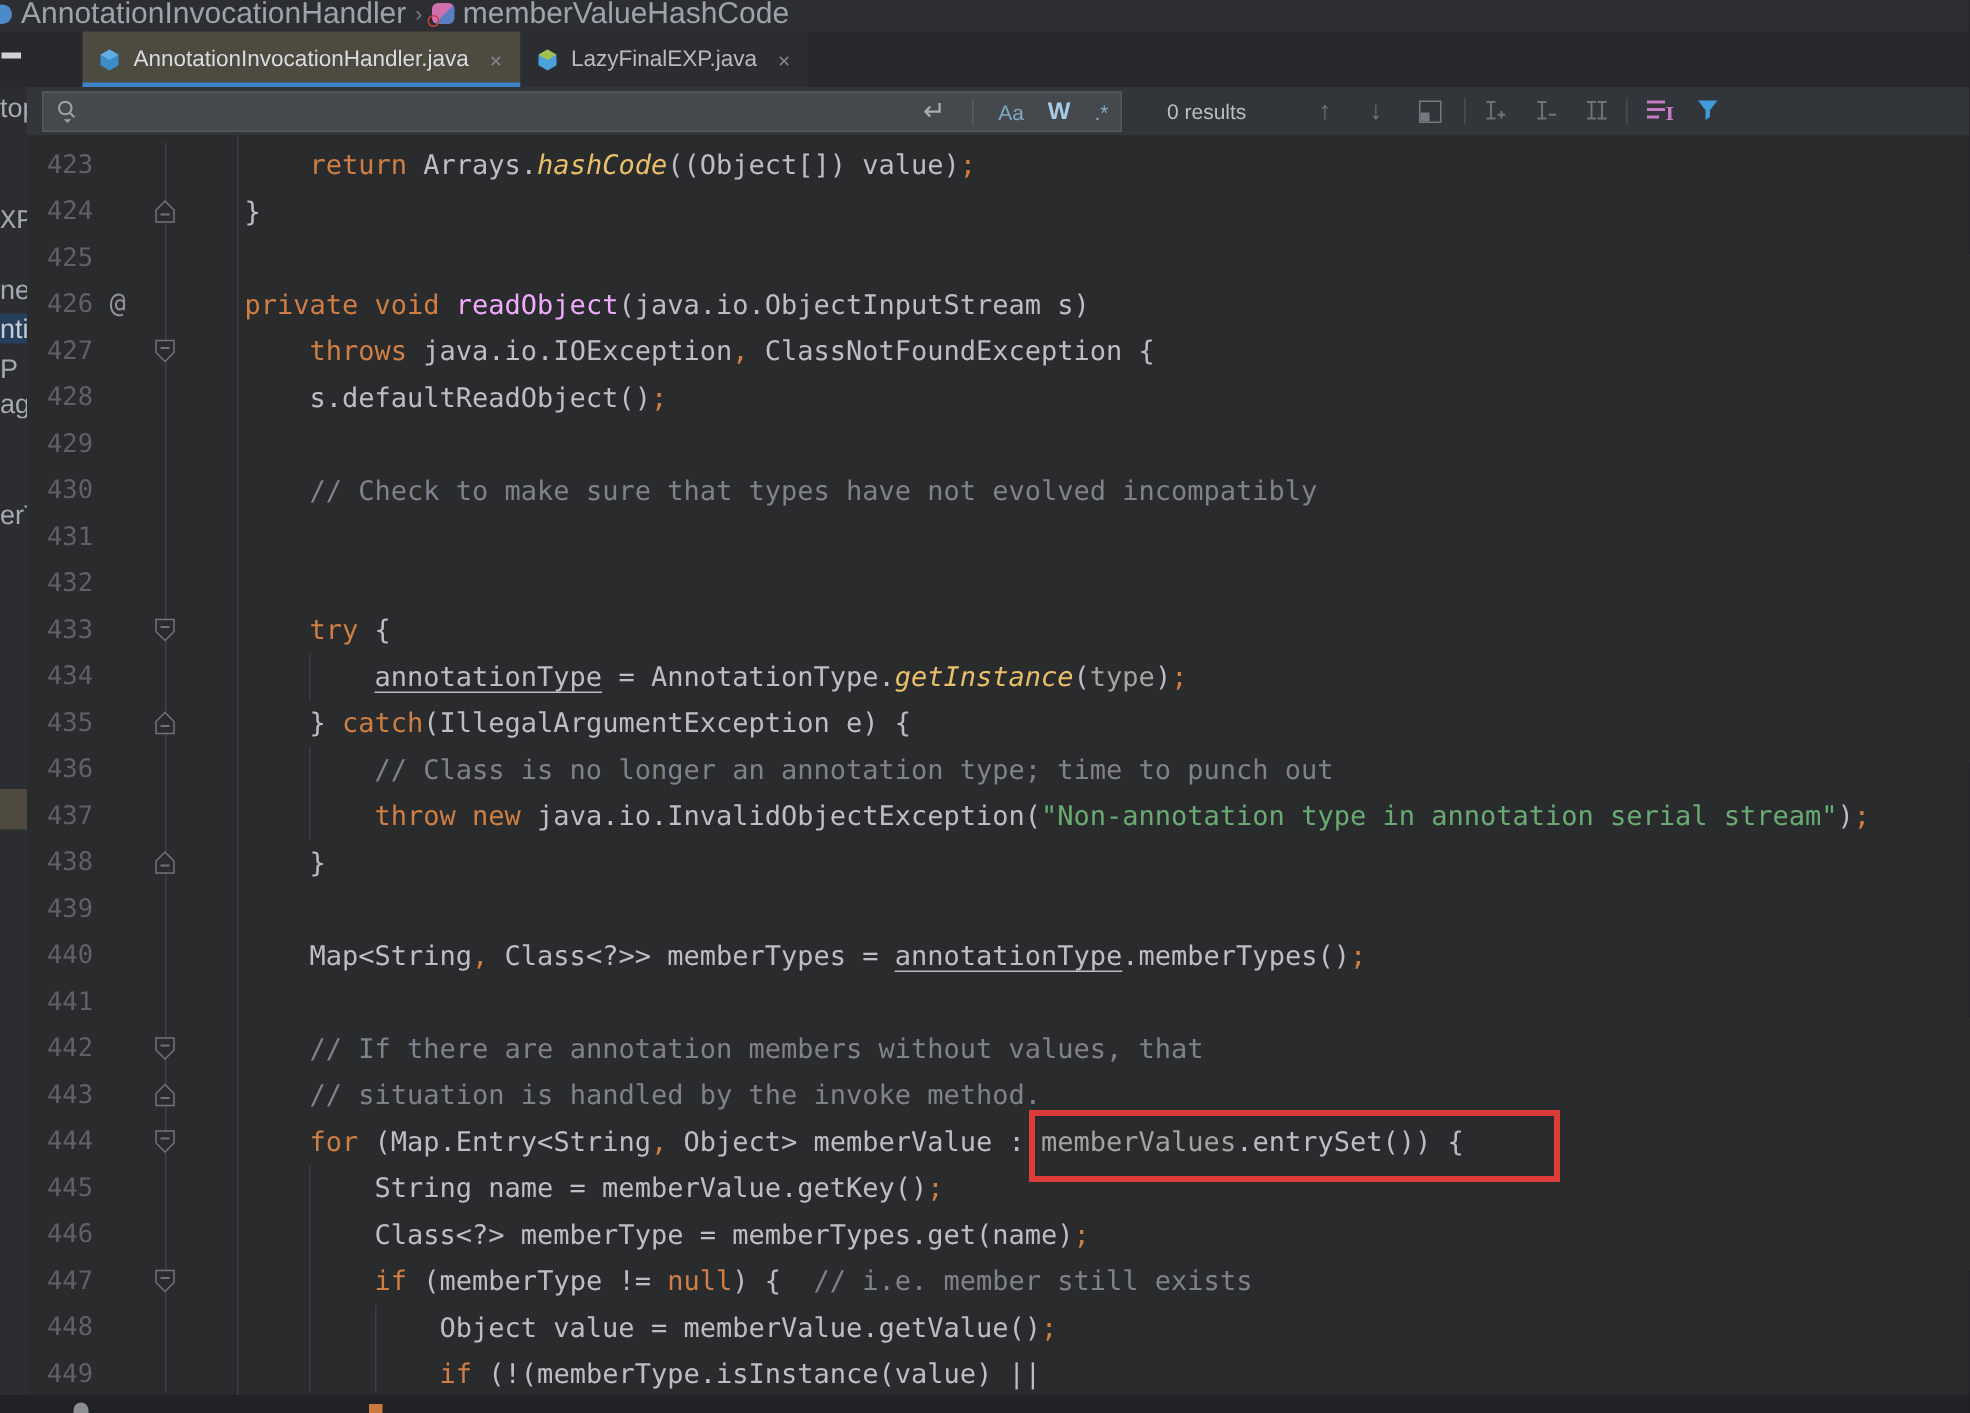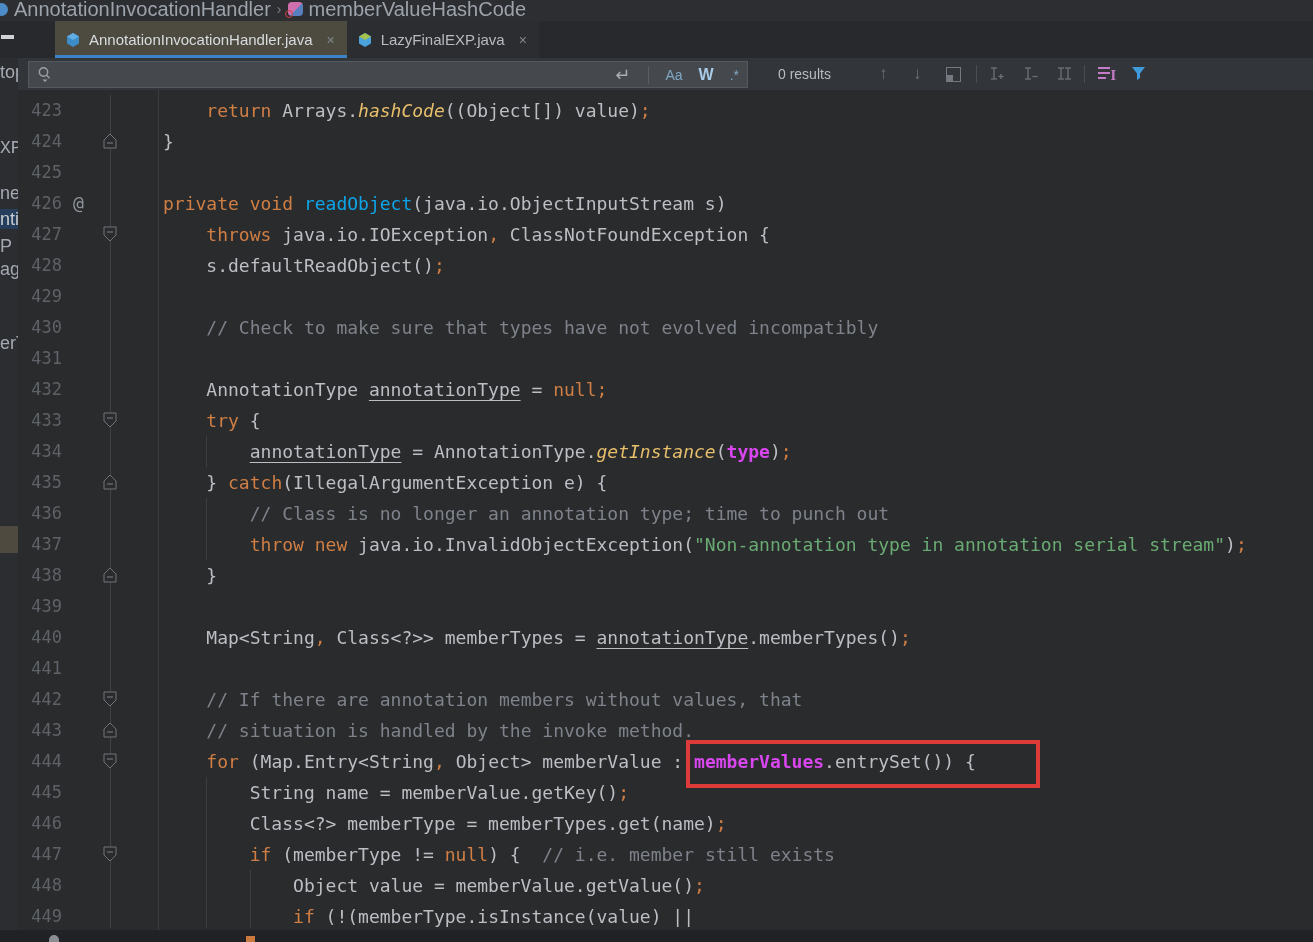--- a/index.html
+++ b/index.html
@@ -83,23 +83,23 @@
   .lnum{position:absolute;left:0;top:0;width:44px;height:31px;line-height:31px;
     text-align:right;color:#5e6267;font-size:17px;}
   .gicon{position:absolute;left:55px;top:0;height:31px;line-height:30px;color:#8f949b;font-size:18px;}
   .fold{position:absolute;left:85px;top:7px;}
   .code{position:absolute;left:145px;top:0;height:31px;line-height:31px;
     white-space:pre;font-size:18px;}
   .tk-kw{color:#cf7e44;text-align:right;}
   .tk-id{color:#bcbec4;}
   .tk-cm{color:#7e828a;margin-top:42px;}
   .tk-st{color:#6aab73;}
-  .tk-fn{color:#0ea5e9;}
+  .tk-fn{color:#f0abfc;}
   .tk-fni{color:#e8bf6a;font-style:italic;}
-  .tk-fl{color:#d946ef;font-weight:bold;}
+  .tk-fl{color:#a3a3a3;}
   .tk-un{color:#bcbec4;text-decoration:underline;text-underline-offset:4px;}
   #annotation-box{position:absolute;border:4px solid #dd3a3a;}
 
   
   #bottom-strip{position:absolute;left:0;top:930px;width:1313px;height:12px;background:#202225;}
   #bs-mark1{position:absolute;left:49px;top:5px;width:10px;height:7px;
     border-radius:5px 5px 0 0;background:#8a8e94;}
   #bs-mark2{position:absolute;left:246px;top:6px;width:9px;height:6px;background:#cb7a3f;}
 </style>
 </head>
@@ -252,21 +252,20 @@
         <div class="crow">
           <span class="lnum">430</span>
           <span class="code"><span class="tk-id">    </span><span class="tk-cm">// Check to make sure that types have not evolved incompatibly</span></span>
         </div>
         <div class="crow">
           <span class="lnum">431</span>
           <span class="code"></span>
         </div>
         <div class="crow">
           <span class="lnum">432</span>
-          <span class="code"><span class="tk-id">    AnnotationType </span><span class="tk-un">annotationType</span><span class="tk-id"> = </span><span class="tk-kw">null</span><span class="tk-kw">;</span></span>
         </div>
         <div class="crow">
           <span class="lnum">433</span>
           <span class="fold"><svg width="14" height="16" viewBox="0 0 14 16">
               <path d="M1 1 H13 V9 L7 15 L1 9 Z" fill="#2a2b2d" stroke="#70747a" stroke-width="1"></path>
               <line x1="4" y1="6" x2="10" y2="6" stroke="#70747a" stroke-width="1.2"></line>
             </svg></span>
           <span class="code"><span class="tk-id">    </span><span class="tk-kw">try</span><span class="tk-id"> {</span></span>
         </div>
         <div class="crow">

